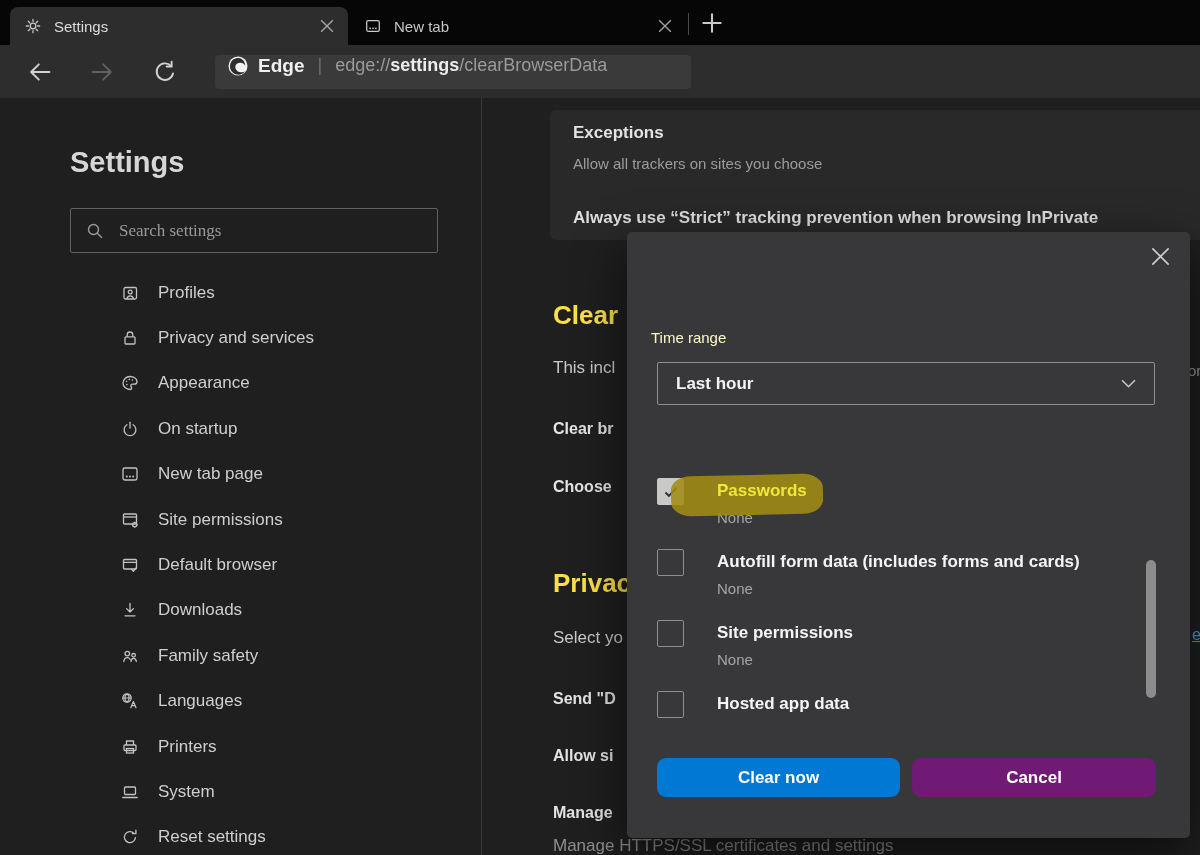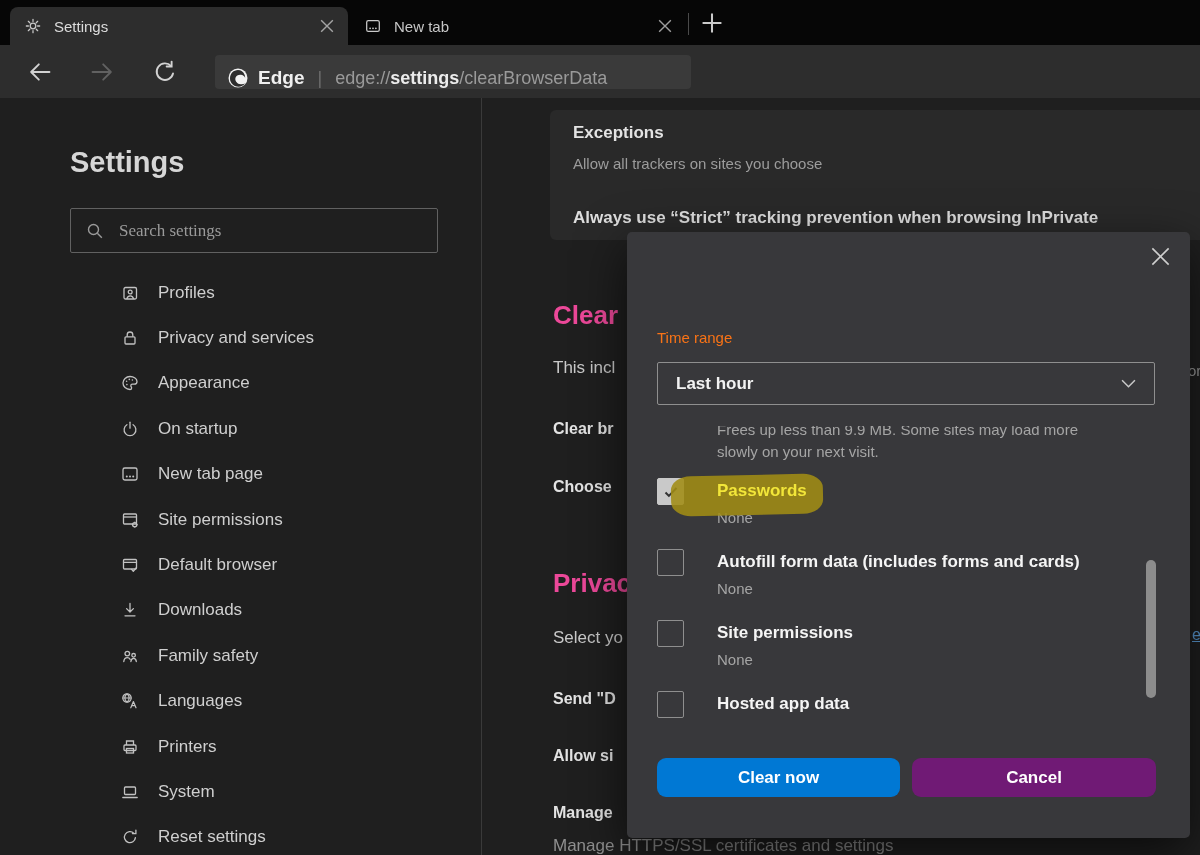--- a/index.html
+++ b/index.html
@@ -18,21 +18,21 @@
   .tab-close { display:flex; width:14px; height:14px; opacity:.85; cursor:pointer; }
   .tab-sep { position:absolute; left:688px; top:13px; width:1px; height:22px; background:#4a4a4a; }
   .newtab-btn { position:absolute; left:700px; top:11px; width:24px; height:24px; display:flex;
                 align-items:center; justify-content:center; }
 
   
   .navbar { position:absolute; left:0; top:45px; width:1200px; height:53px; background:#2d2d2d; }
   .nav-btn { position:absolute; top:14px; width:26px; height:26px; display:flex; }
   .nav-back { left:27px; } .nav-fwd { left:89px; } .nav-refresh { left:152px; }
   .address { position:absolute; left:215px; top:10px; width:476px; height:34px; background:#3a3a3a;
-             border-radius:4px; display:flex; align-items:flex-end; padding:0 12px; gap:9px; }
+             border-radius:4px; display:flex; align-items:flex-start; padding:0 12px; gap:9px; }
   .addr-logo { display:flex; width:22px; height:22px; }
   .addr-brand { color:#f0f0f0; font-weight:700; font-size:19px; }
   .addr-sep { color:#6d6d6d; font-size:18px; padding:0 4px; }
   .url { font-size:18px; white-space:nowrap; }
   .u-dim { color:#9a9a9a; } .u-strong { color:#ececec; font-weight:700; }
 
   
   .page { position:absolute; left:0; top:98px; width:1200px; height:757px; background:#1f1f1f; }
   .vdivider { position:absolute; left:481px; top:0; width:1px; height:757px; background:#3a3a3a; }
 
@@ -50,35 +50,35 @@
   .ni-icon { display:flex; width:20px; height:20px; }
 
   
   .card { position:absolute; left:550px; top:12px; width:660px; height:130px; background:#292929;
           border-radius:6px; }
   .card-h { position:absolute; left:23px; top:13px; font-size:17px; font-weight:700; color:#e3e3e3; }
   .card-sub { position:absolute; left:23px; top:45px; font-size:15px; color:#9c9c9c; }
   .card-h2 { position:absolute; left:23px; top:98px; font-size:17px; font-weight:700; color:#dedede;
              white-space:nowrap; }
   .frag { position:absolute; left:553px; white-space:nowrap; }
-  .f-h { font-size:26px; font-weight:600; color:#ec4899;text-align:center; }
+  .f-h { font-size:26px; font-weight:600; color:#fde047;text-align:center; }
   .f-b { font-size:16px; font-weight:700; color:#e3e3e3; }
   .f-r { font-size:17px; color:#c9c9c9; }
   .f-m { font-size:17px; color:#8f8f8f; }
   .rfrag { position:absolute; white-space:nowrap; }
   .rf-or { left:1188px; top:264px; font-size:15px; color:#9a9a9a; }
   .rf-link { left:1192px; top:528px; font-size:16px; color:#5b9bd5; text-decoration:underline; }
 
   
   .dialog { position:absolute; left:627px; top:134px; width:563px; height:606px; background:#38383b;
             border-radius:5px; box-shadow:0 16px 50px rgba(0,0,0,.65); z-index:5; }
   .dlg-close { position:absolute; right:20px; top:15px; width:19px; height:19px; display:flex;
                cursor:pointer; }
   .dlg-title { position:absolute; left:30px; top:28px; font-size:24px; font-weight:700; color:#fafafa; }
-  .dlg-label { position:absolute; left:30px; top:97px; font-size:15px; color:#f97316; }
+  .dlg-label { position:absolute; left:24px; top:97px; font-size:15px; color:#fef9c3; }
   .dlg-select { position:absolute; left:30px; top:130px; width:498px; height:43px;
                 border:1px solid #8f8f8f; border-radius:2px; display:flex; align-items:center;
                 padding:0 18px; cursor:pointer; }
   .dlg-select .val { flex:1; font-size:17px; font-weight:600; color:#f2f2f2; }
   .desc-clip { position:absolute; left:90px; top:194px; width:420px; height:46px; overflow:hidden; }
   .desc-clip .inner { margin-top:-7px; font-size:15px; line-height:22px; color:#a5a5a5; }
   .row { position:absolute; left:30px; width:500px; height:62px; }
   .r1 { top:246px; } .r2 { top:317px; } .r3 { top:388px; } .r4 { top:459px; }
   .cbx { position:absolute; left:0; top:0; width:27px; height:27px; border:1px solid #8f8f8f;
          border-radius:2px; z-index:1; cursor:pointer; }
@@ -351,26 +351,20 @@
 
       <div class="dlg-select">
         <span class="val">Last hour</span>
         <span style="width:15px;height:9px;display:flex">
           <svg viewBox="0 0 14 8" fill="none" stroke="#c9c9c9" stroke-width="1.4">
               <path d="M1 1l6 6 6-6"></path>
             </svg>
         </span>
       </div>
 
-      <div class="desc-clip">
-        <div class="inner">
-          <span>Frees up less than 9.9 MB. Some sites may load more</span><br>
-          <span>slowly on your next visit.</span>
-        </div>
-      </div>
 
       <div class="row r1">
         <span class="cbx checked">
           <svg viewBox="0 0 16 16" fill="none" stroke="#333333" stroke-width="2" style="width:16px;height:16px">
               <path d="M2.5 8.5l3.4 3.4L13.5 4"></path>
             </svg>
         </span>
         <span class="hl-blob"></span>
         <span class="row-label hl">Passwords</span>
         <span class="row-sub">None</span>

